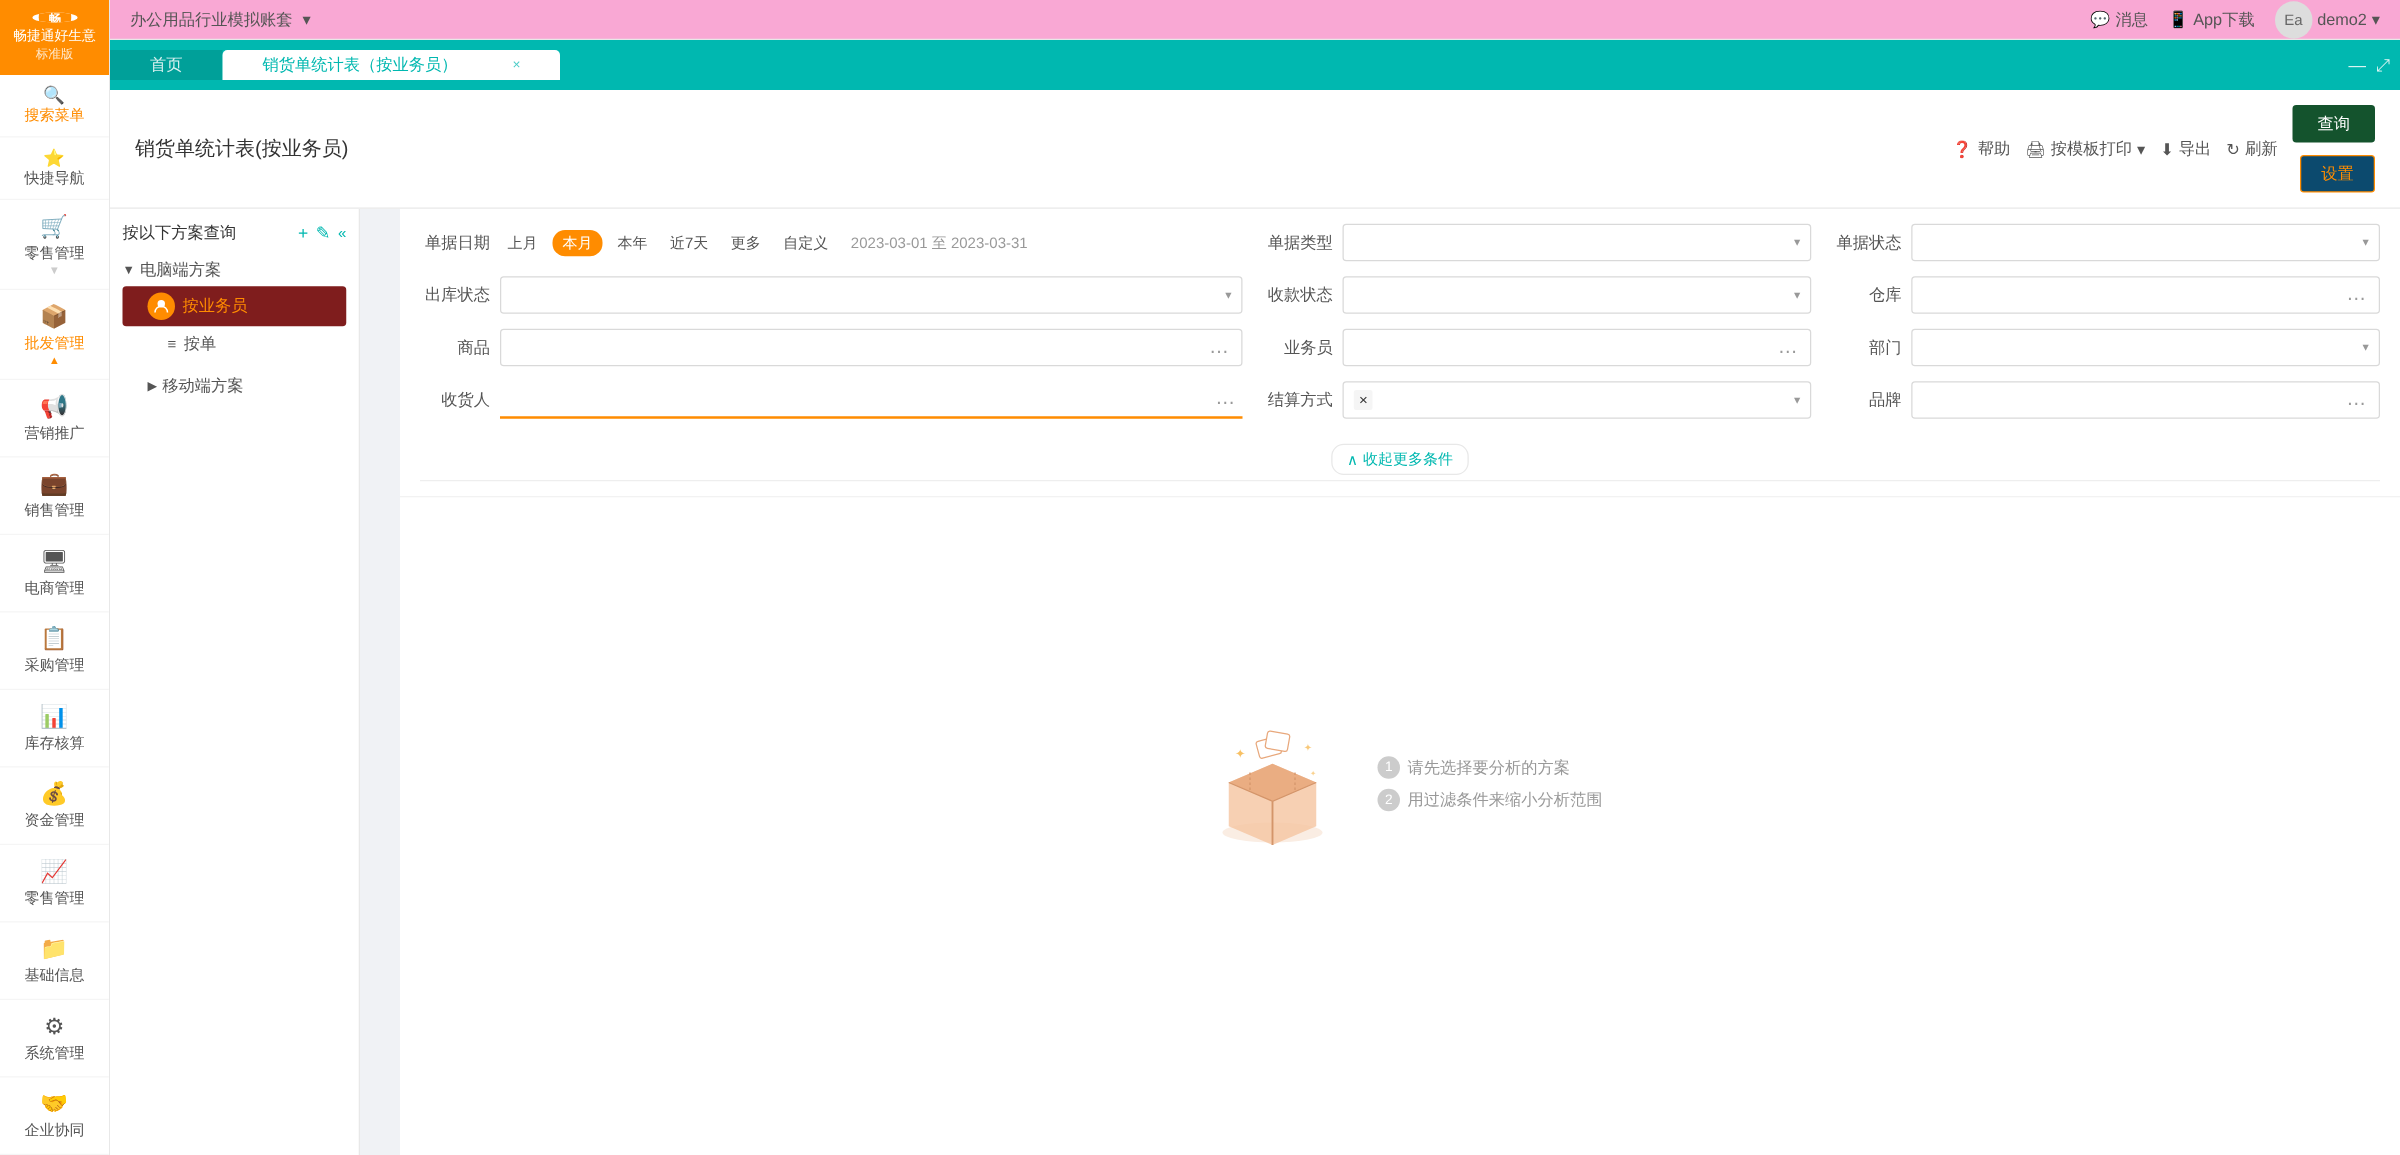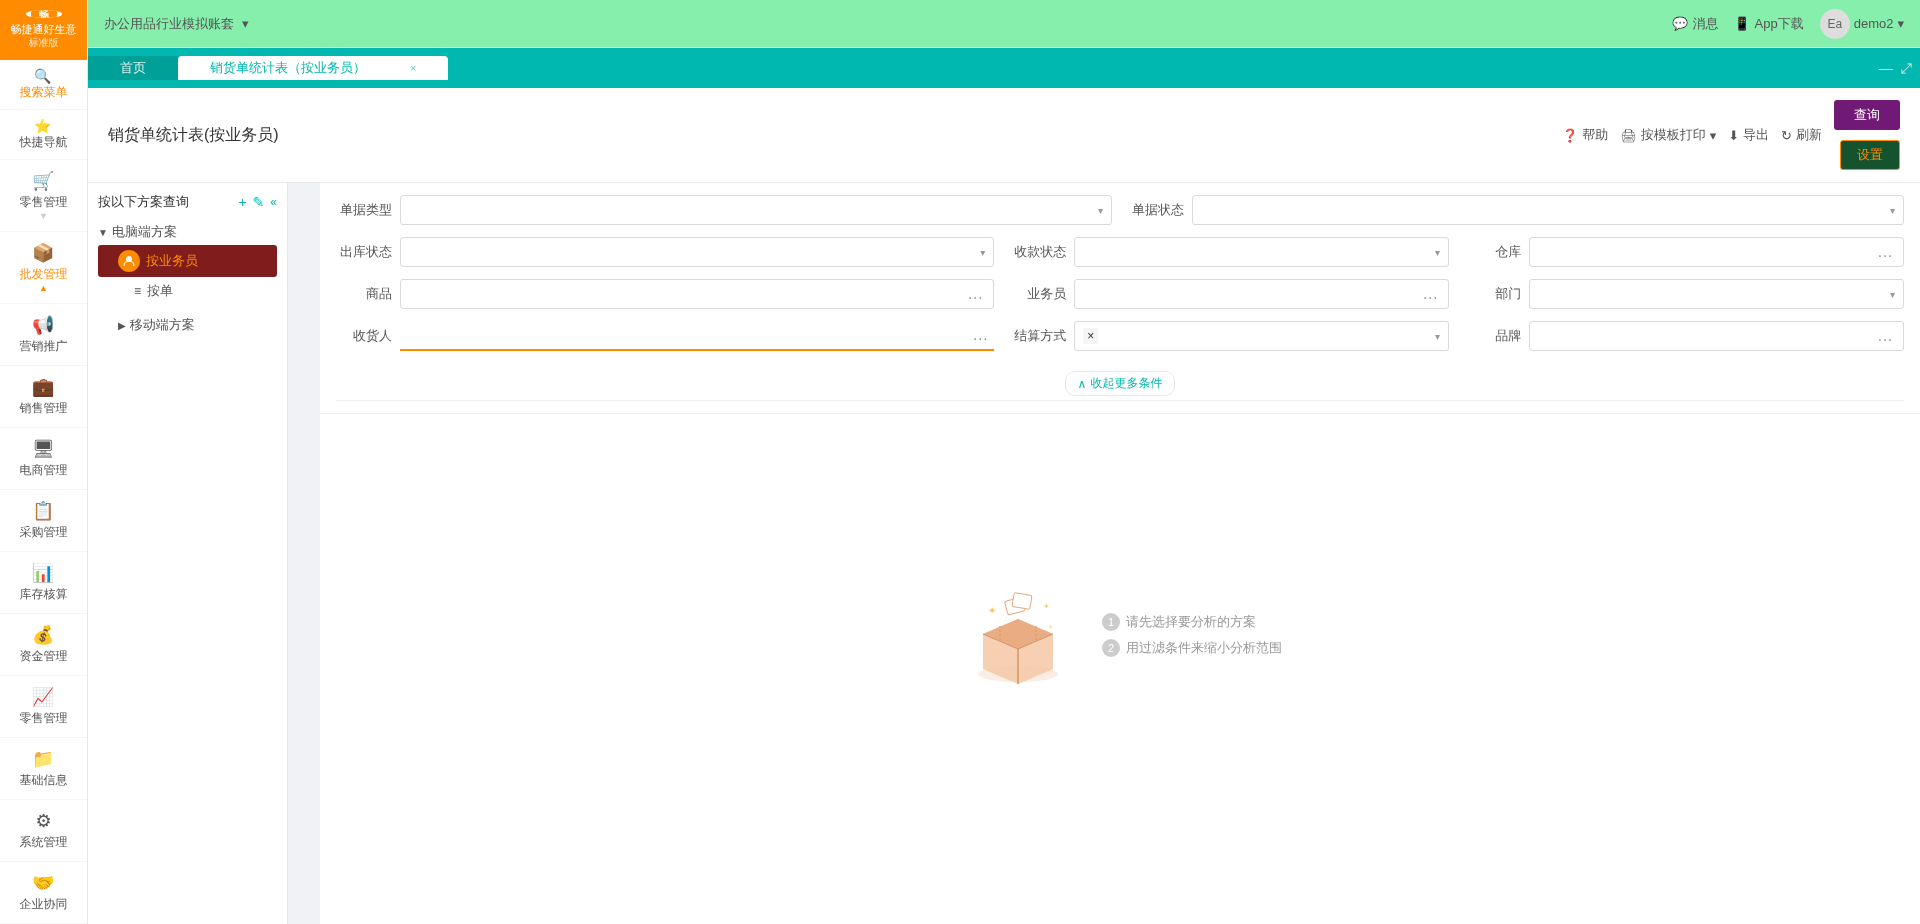--- a/index.html
+++ b/index.html
@@ -72,22 +72,22 @@
     #main {
       flex: 1;
       display: flex;
       flex-direction: column;
       height: 100%;
       overflow: hidden;
     }
 
     
     #top-header {
-      height: 48px;
-      background: #86efac;
+      height: 32px;
+      background: #f9a8d4;
       display: flex;
       align-items: center;
       justify-content: space-between;
       padding: 0 16px;
       border-bottom: 1px solid #e8e8e8;
     }
     .top-left { display: flex; align-items: center; gap: 8px; color: #555; font-size: 13px; }
     .top-right { display: flex; align-items: center; gap: 16px; color: #555; font-size: 13px; }
     .top-right-item { display: flex; align-items: center; gap: 4px; cursor: pointer; }
     .avatar { width: 30px; height: 30px; border-radius: 50%; background: #ddd; overflow: hidden; display: flex; align-items: center; justify-content: center; }
@@ -142,22 +142,22 @@
       background: #fff;
       padding: 12px 20px;
       display: flex;
       align-items: center;
       justify-content: space-between;
       border-bottom: 1px solid #e8e8e8;
     }
     .page-title { font-size: 16px; font-weight: 500; color: #333; }
     .page-actions { display: flex; align-items: center; gap: 12px; }
     .page-action-item { display: flex; align-items: center; gap: 4px; color: #555; font-size: 13px; cursor: pointer; }
-    .btn-query { background: #701a75; color: #fff; border: none; padding: 6px 20px; border-radius: 3px; cursor: pointer; font-size: 13px; }
-    .btn-settings { background: #14532d; color: #ff8c00; border: 1px solid #ff8c00; padding: 5px 16px; border-radius: 3px; cursor: pointer; font-size: 13px; margin-top: 4px; }
+    .btn-query { background: #14532d; color: #fff; border: none; padding: 6px 20px; border-radius: 3px; cursor: pointer; font-size: 13px; }
+    .btn-settings { background: #0c4a6e; color: #ff8c00; border: 1px solid #ff8c00; padding: 5px 16px; border-radius: 3px; cursor: pointer; font-size: 13px; margin-top: 4px; }
 
     
     #main-body {
       display: flex;
       flex: 1;
       overflow: hidden;
       gap: 32px;
     }
     #scheme-panel {
       width: 200px;
@@ -477,20 +477,34 @@
           <span class="arrow">▶</span>
           <span>移动端方案</span>
         </div>
       </div>
 
       <div id="data-area">
 
         <div class="filter-section">
 
           <div class="filter-row">
+            <div class="filter-item" style="flex:1.5;">
+              <span class="filter-label">单据日期</span>
+              <div style="display:flex;align-items:center;gap:4px;flex:1;">
+                <div class="date-quick">
+                  <span class="date-btn">上月</span>
+                  <span class="date-btn active">本月</span>
+                  <span class="date-btn">本年</span>
+                  <span class="date-btn">近7天</span>
+                  <span class="date-btn">更多</span>
+                  <span class="date-btn">自定义</span>
+                </div>
+                <span class="date-range">2023-03-01 至 2023-03-31</span>
+              </div>
+            </div>
             <div class="filter-item">
               <span class="filter-label">单据类型</span>
               <div class="filter-control">
                 <span></span>
                 <span class="arrow">▾</span>
               </div>
             </div>
             <div class="filter-item">
               <span class="filter-label">单据状态</span>
               <div class="filter-control">

